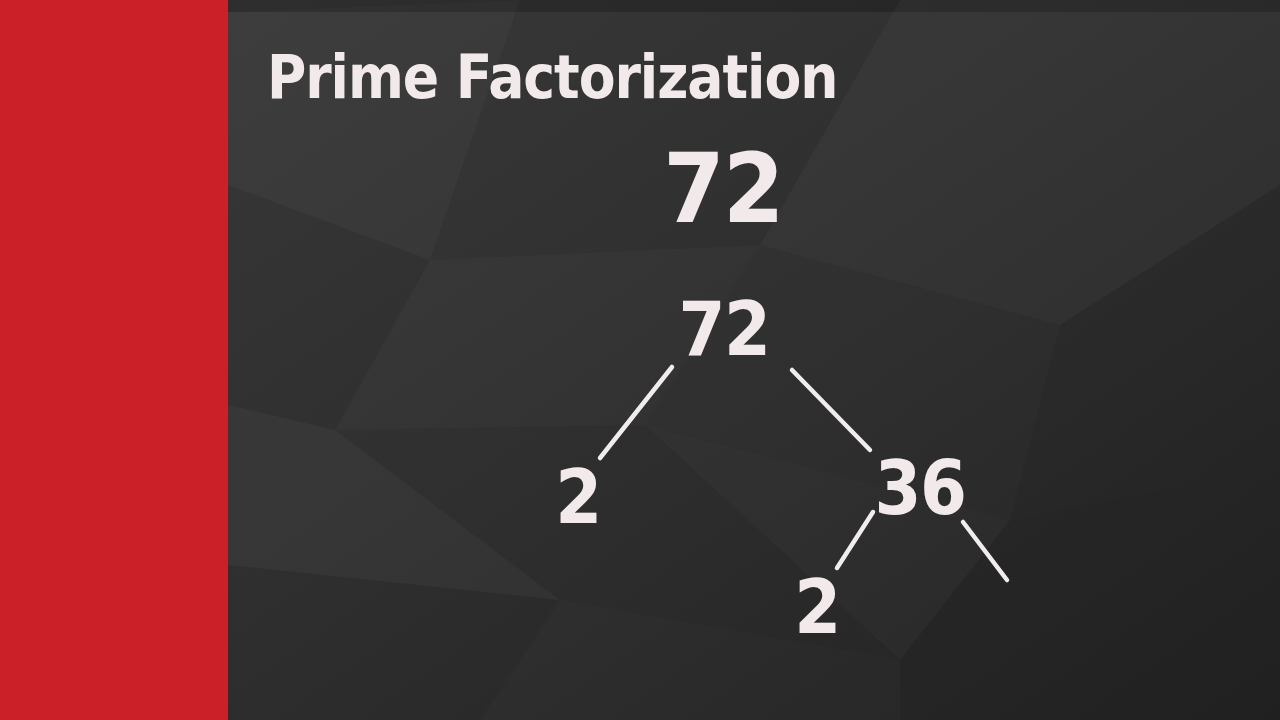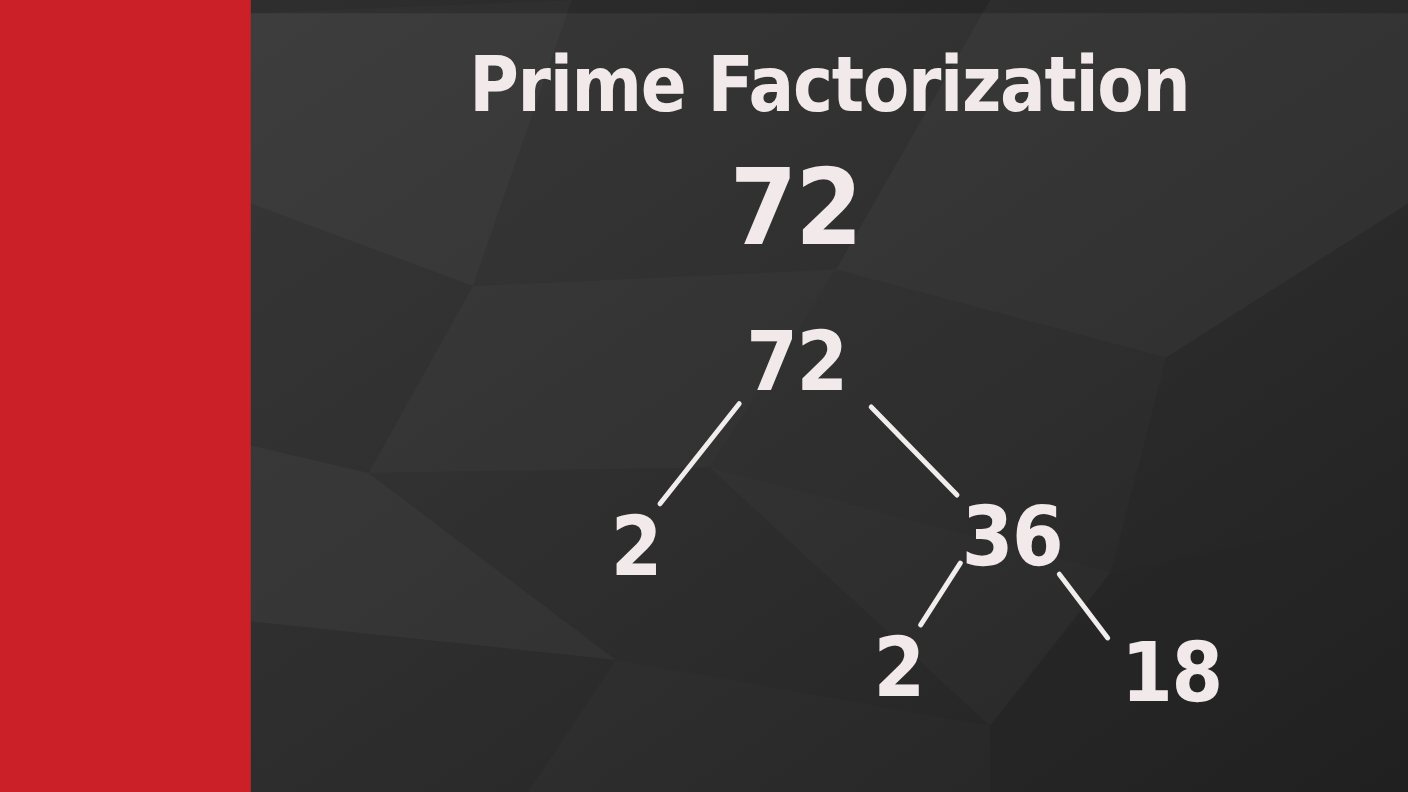--- a/index.html
+++ b/index.html
@@ -35,22 +35,21 @@
     height: 720px;
     background: #cb2027;
   }
   .title {
     position: absolute;
     left: 228px;
     right: 0;
     top: 30px;
     height: 96px;
     line-height: 94px;
-    text-align: center;
-    font-size: 70px;
+    font-size: 61px;
     font-weight: bold;
     white-space: nowrap;
   }
   .title .squeeze {
     display: inline-block;
     transform: scaleX(0.88);
     transform-origin: 50% 50%;
     letter-spacing: -0.02em;
   }
   .subtitle {
@@ -146,18 +145,15 @@
     </div>
     <div class="node node-2a">
       <span class="squeeze">2</span>
     </div>
     <div class="node node-36">
       <span class="squeeze">36</span>
     </div>
     <div class="node node-2b">
       <span class="squeeze">2</span>
     </div>
-    <div class="node node-18">
-      <span class="squeeze">18</span>
-    </div>
 
   </div>
 </div>
 
 </body></html>

